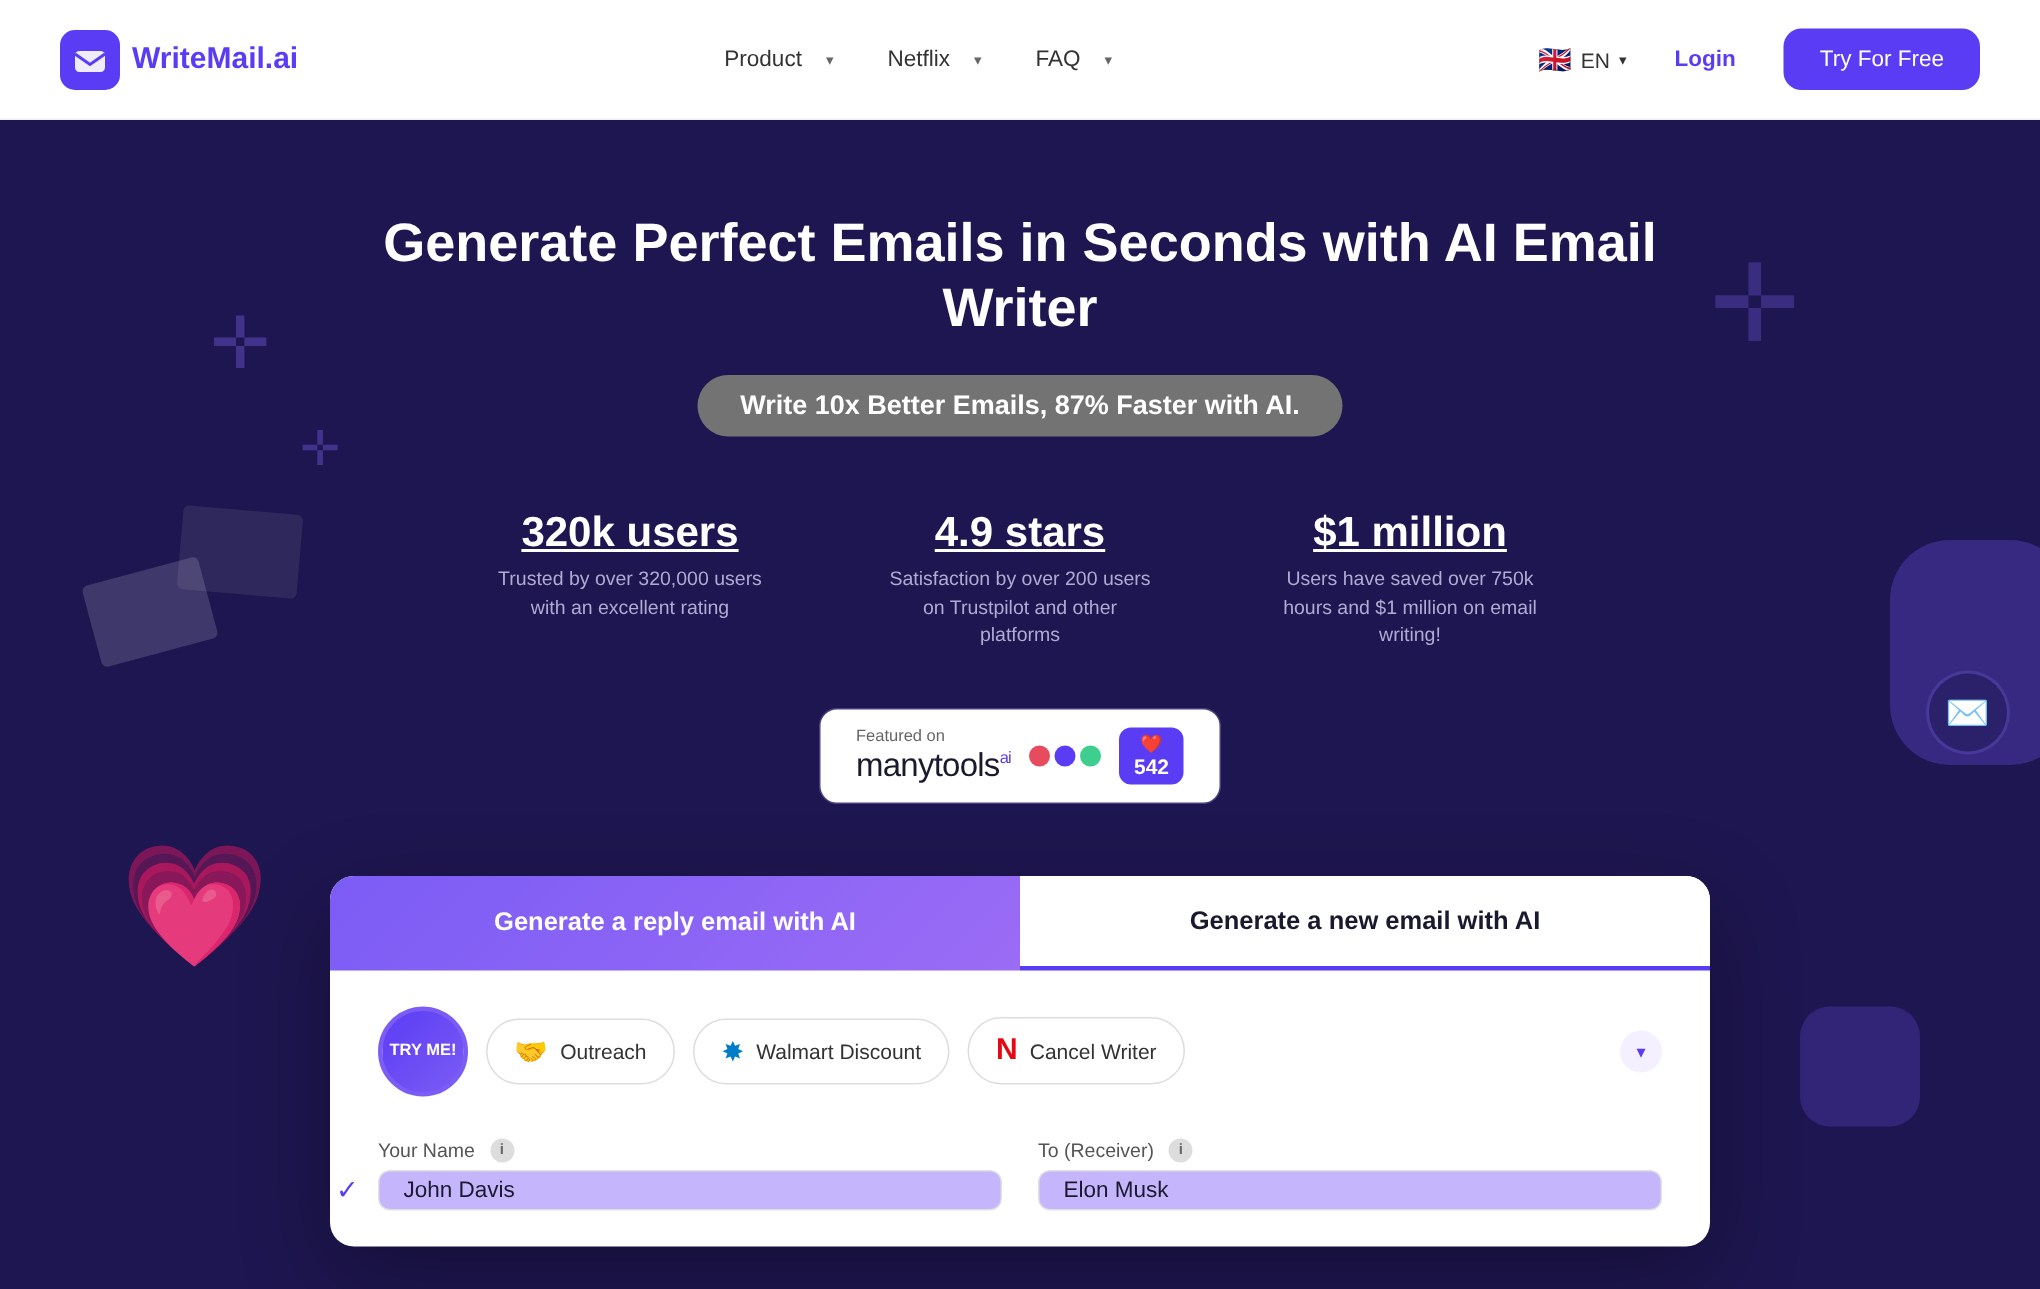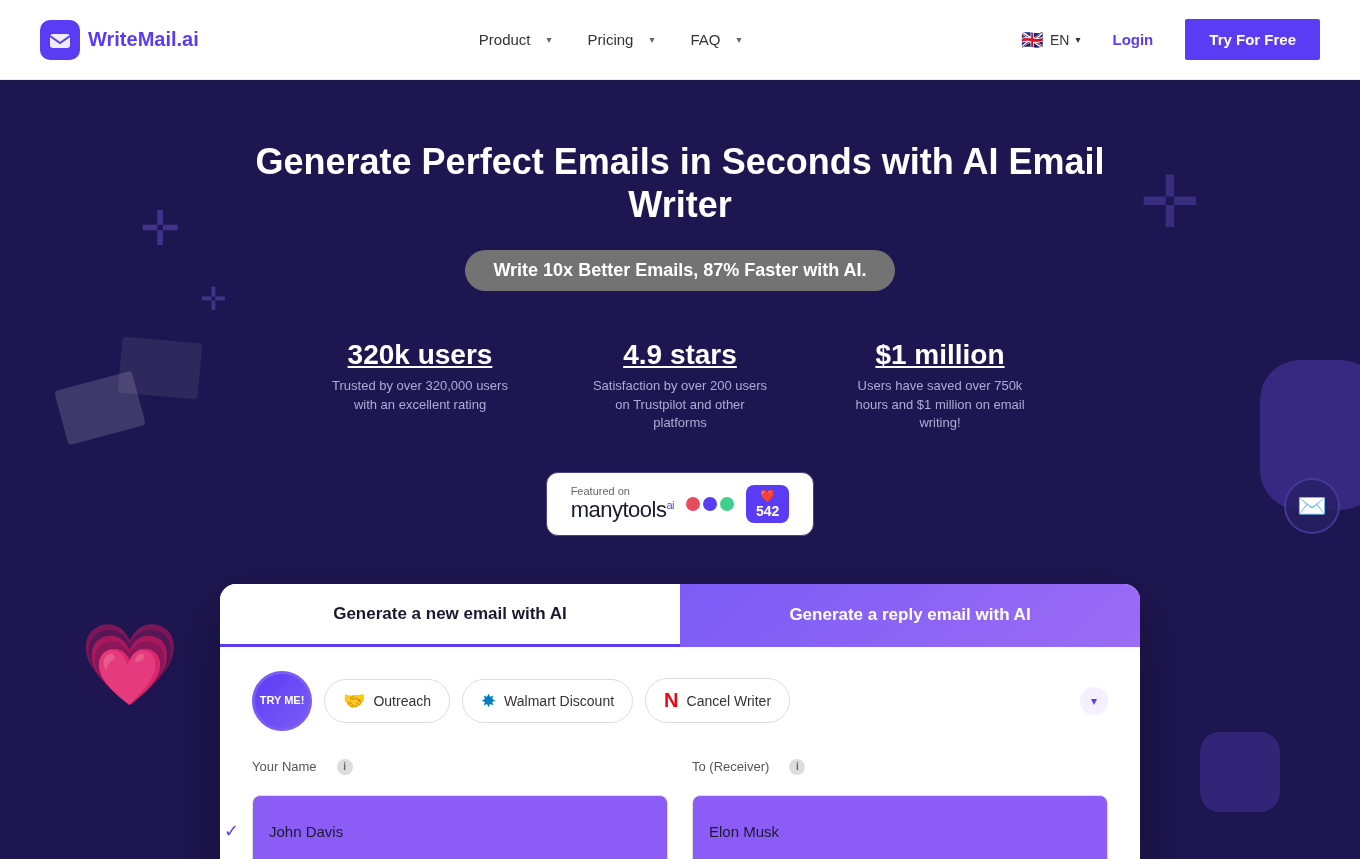--- a/index.html
+++ b/index.html
@@ -29,22 +29,22 @@
     .lang-selector {
       display: flex; align-items: center; gap: 6px; cursor: pointer;
       font-size: 14px; font-weight: 500; color: #333;
     }
     .flag-icon { font-size: 18px; }
     .login-btn {
       font-size: 15px; font-weight: 600; color: #5b3cf5;
       cursor: pointer; background: none; border: none; padding: 8px 16px;
     }
     .try-free-btn {
-      background: #5b3cf5; color: #fff; border: none; border-radius: 2px;
-      padding: 12px 24px; font-size: 15px; font-weight: 700; cursor: pointer; text-align: center;
+      background: #5b3cf5; color: #fff; border: none; border-radius: 12px;
+      padding: 12px 24px; font-size: 15px; font-weight: 400; cursor: pointer; text-align: center;
     }
 
     
     .hero {
       background: #1e1650; min-height: 783px; position: relative;
       display: flex; flex-direction: column; align-items: center;
       padding: 60px 40px 40px; overflow: hidden;
     }
     .hero-title {
       font-size: 36px; font-weight: 800; color: #fff; text-align: center;
@@ -142,32 +142,32 @@
       margin-left: auto; width: 28px; height: 28px;
       background: #f5f0ff; border-radius: 50%;
       display: flex; align-items: center; justify-content: center;
       font-size: 12px; color: #5b3cf5;
     }
 
     
     .form-row { display: flex; gap: 24px; }
     .form-group { flex: 1; }
     .form-label {
-      display: flex; align-items: center; gap: 20px;
-      font-size: 13px; font-weight: 500; color: #555; margin-bottom: 20px;
+      display: flex; align-items: center; gap: 10px;
+      font-size: 13px; font-weight: 500; color: #555; margin-bottom: 5px;
     }
     .info-icon {
       width: 16px; height: 16px; border-radius: 50%; background: #ddd;
       display: flex; align-items: center; justify-content: center;
       font-size: 10px; color: #666; font-weight: 700;
     }
     .form-input {
       width: 100%; border: 1.5px solid #e0e0e0; border-radius: 8px;
-      padding: 27px 16px; font-size: 15px; color: #1a1a2e;
-      outline: none; background: #8b5cf6;
+      padding: 4px 16px; font-size: 15px; color: #1a1a2e;
+      outline: none; background: #c4b5fd;
     }
     .input-wrapper { position: relative; }
     .check-icon {
       position: absolute; left: -28px; top: 50%; transform: translateY(-50%);
       color: #5b3cf5; font-size: 18px;
     }
 
     
     .walmart-blue { color: #007dc6; }
     .netflix-red { color: #e50914; }
@@ -187,21 +187,21 @@
       <span>WriteMail</span><span style="color:#5b3cf5">.ai</span>
     </span>
   </a>
 
   <div class="navbar-links">
     <button class="nav-link">
       <span>Product</span>
       <span class="chevron">▾</span>
     </button>
     <button class="nav-link">
-      <span>Pricing</span>
+      <span>Netflix</span>
       <span class="chevron">▾</span>
     </button>
     <button class="nav-link">
       <span>FAQ</span>
       <span class="chevron">▾</span>
     </button>
   </div>
 
   <div class="navbar-right">
     <div class="lang-selector">
@@ -265,25 +265,25 @@
     </div>
     <div class="manytools-count">
       <span style="font-size:12px;">❤️</span>
       <span>542</span>
     </div>
   </div>
 
   <div class="email-card">
 
     <div class="card-tabs">
+      <button class="card-tab card-tab-reply">
+        <span>Generate a reply email with AI</span>
+      </button>
       <button class="card-tab card-tab-new">
         <span>Generate a new email with AI</span>
-      </button>
-      <button class="card-tab card-tab-reply">
-        <span>Generate a reply email with AI</span>
       </button>
     </div>
 
     <div class="card-body">
 
       <div class="template-row">
         <div class="try-me-badge">
           <span>TRY ME!</span>
         </div>
 

